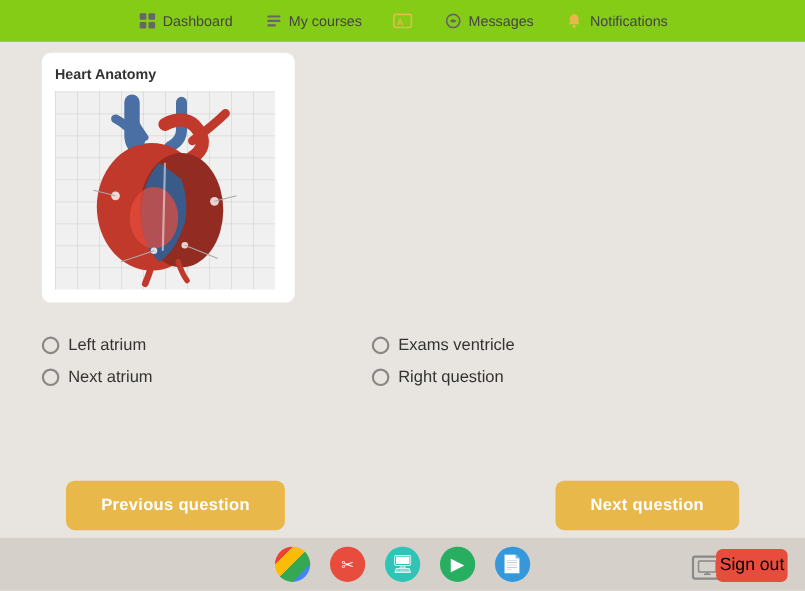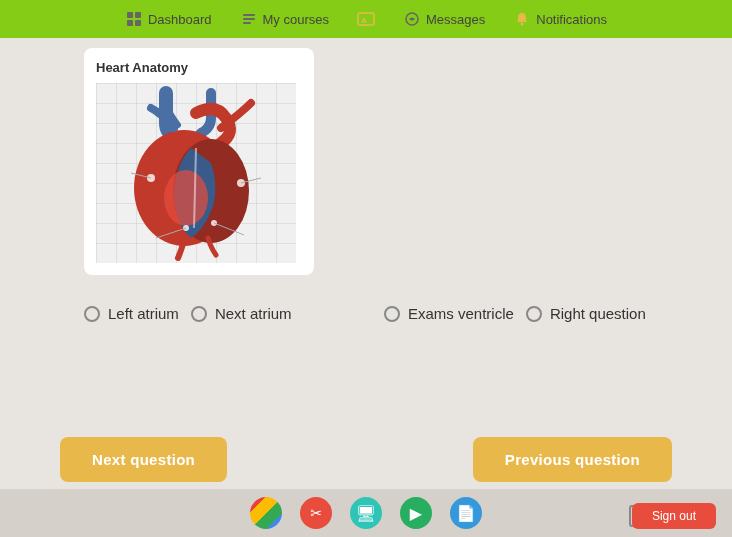--- a/index.html
+++ b/index.html
@@ -35,21 +35,21 @@
       display: inline-flex;
       align-items: center;
       justify-content: center;
     }
 
     
     .main-content {
       display: flex;
       flex-direction: column;
       align-items: flex-start;
-      padding: 10px 84px;
+      padding: 10px 38px;
     }
 
     
     .heart-card {
       background: #fff;
       border-radius: 8px;
       padding: 12px;
       width: 230px;
       margin-bottom: 20px;
     }
@@ -75,21 +75,21 @@
     
     .options-row {
       display: flex;
       width: 600px;
       gap: 0;
       margin-top: 10px;
     }
     .options-col {
       flex: 1;
       display: flex;
-      flex-direction: row;
+      flex-direction: column;
       gap: 12px;
     }
     .option-item {
       display: flex;
       align-items: center;
       gap: 8px;
       font-size: 15px;
       color: #333;
       cursor: pointer;
     }
@@ -154,25 +154,25 @@
     .taskbar-icon.red-circle { background: #e74c3c; color: white; font-size: 18px; }
     .taskbar-icon.teal { background: #2ec4b6; color: white; }
     .taskbar-icon.green { background: #27ae60; color: white; }
     .taskbar-icon.blue { background: #3498db; color: white; }
 
     .sign-out-btn {
       position: absolute;
       bottom: 8px;
       right: 16px;
       background: #e74c3c;
-      color: #ffffff;
+      color: #000000;
       border: none;
       border-radius: 6px;
-      padding: 6px 20px;
-      font-size: 12px;
+      padding: 6px 3px;
+      font-size: 16px;
       cursor: pointer;
     }
     .screen-icon {
       position: absolute;
       bottom: 10px;
       right: 75px;
       width: 28px;
       height: 22px;
       border: 2px solid #888;
       border-radius: 3px;
@@ -307,22 +307,22 @@
       </div>
       <div class="option-item">
         <div class="radio-circle"></div>
         <span>Right question</span>
       </div>
     </div>
   </div>
 </div>
 
 <div class="buttons-row">
+  <button class="btn-yellow">Previous question</button>
   <button class="btn-yellow btn-next">Next question</button>
-  <button class="btn-yellow">Previous question</button>
 </div>
 
 <div class="taskbar">
   <div class="taskbar-icon chrome"></div>
   <div class="taskbar-icon red-circle" style="background:#e74c3c; color:white; font-size:14px;">✂</div>
   <div class="taskbar-icon teal" style="background:#2ec4b6;">🖥</div>
   <div class="taskbar-icon green" style="background:#27ae60;">▶</div>
   <div class="taskbar-icon blue" style="background:#3498db;">📄</div>
 </div>
 

